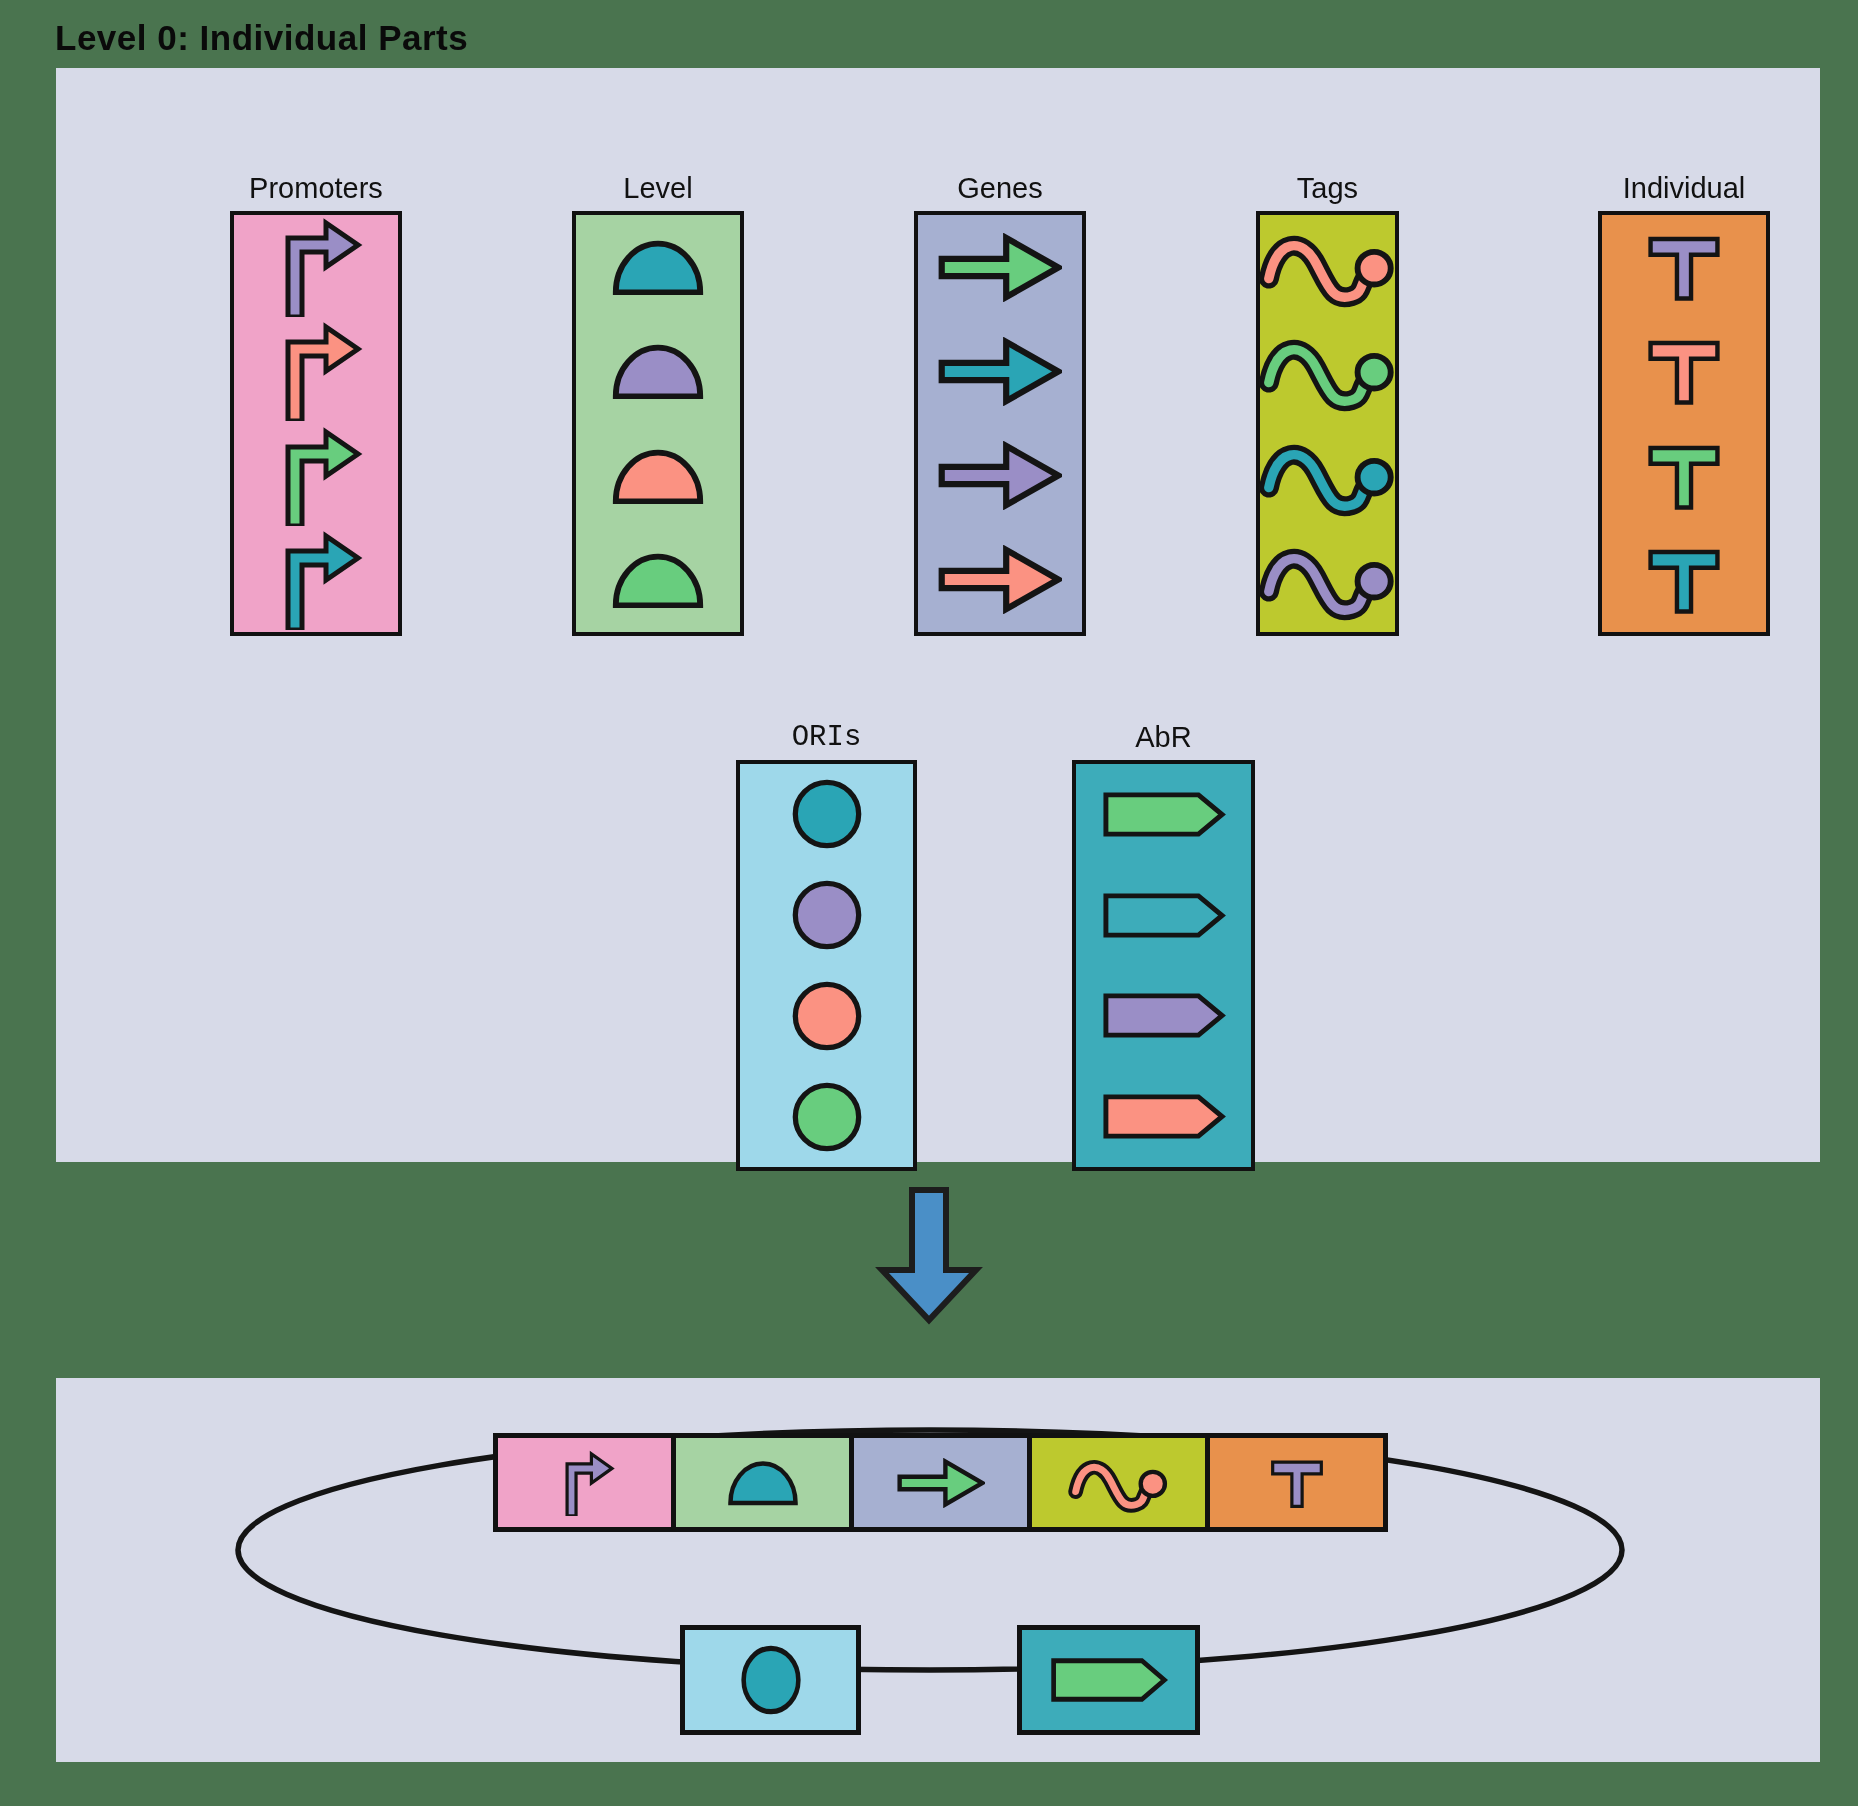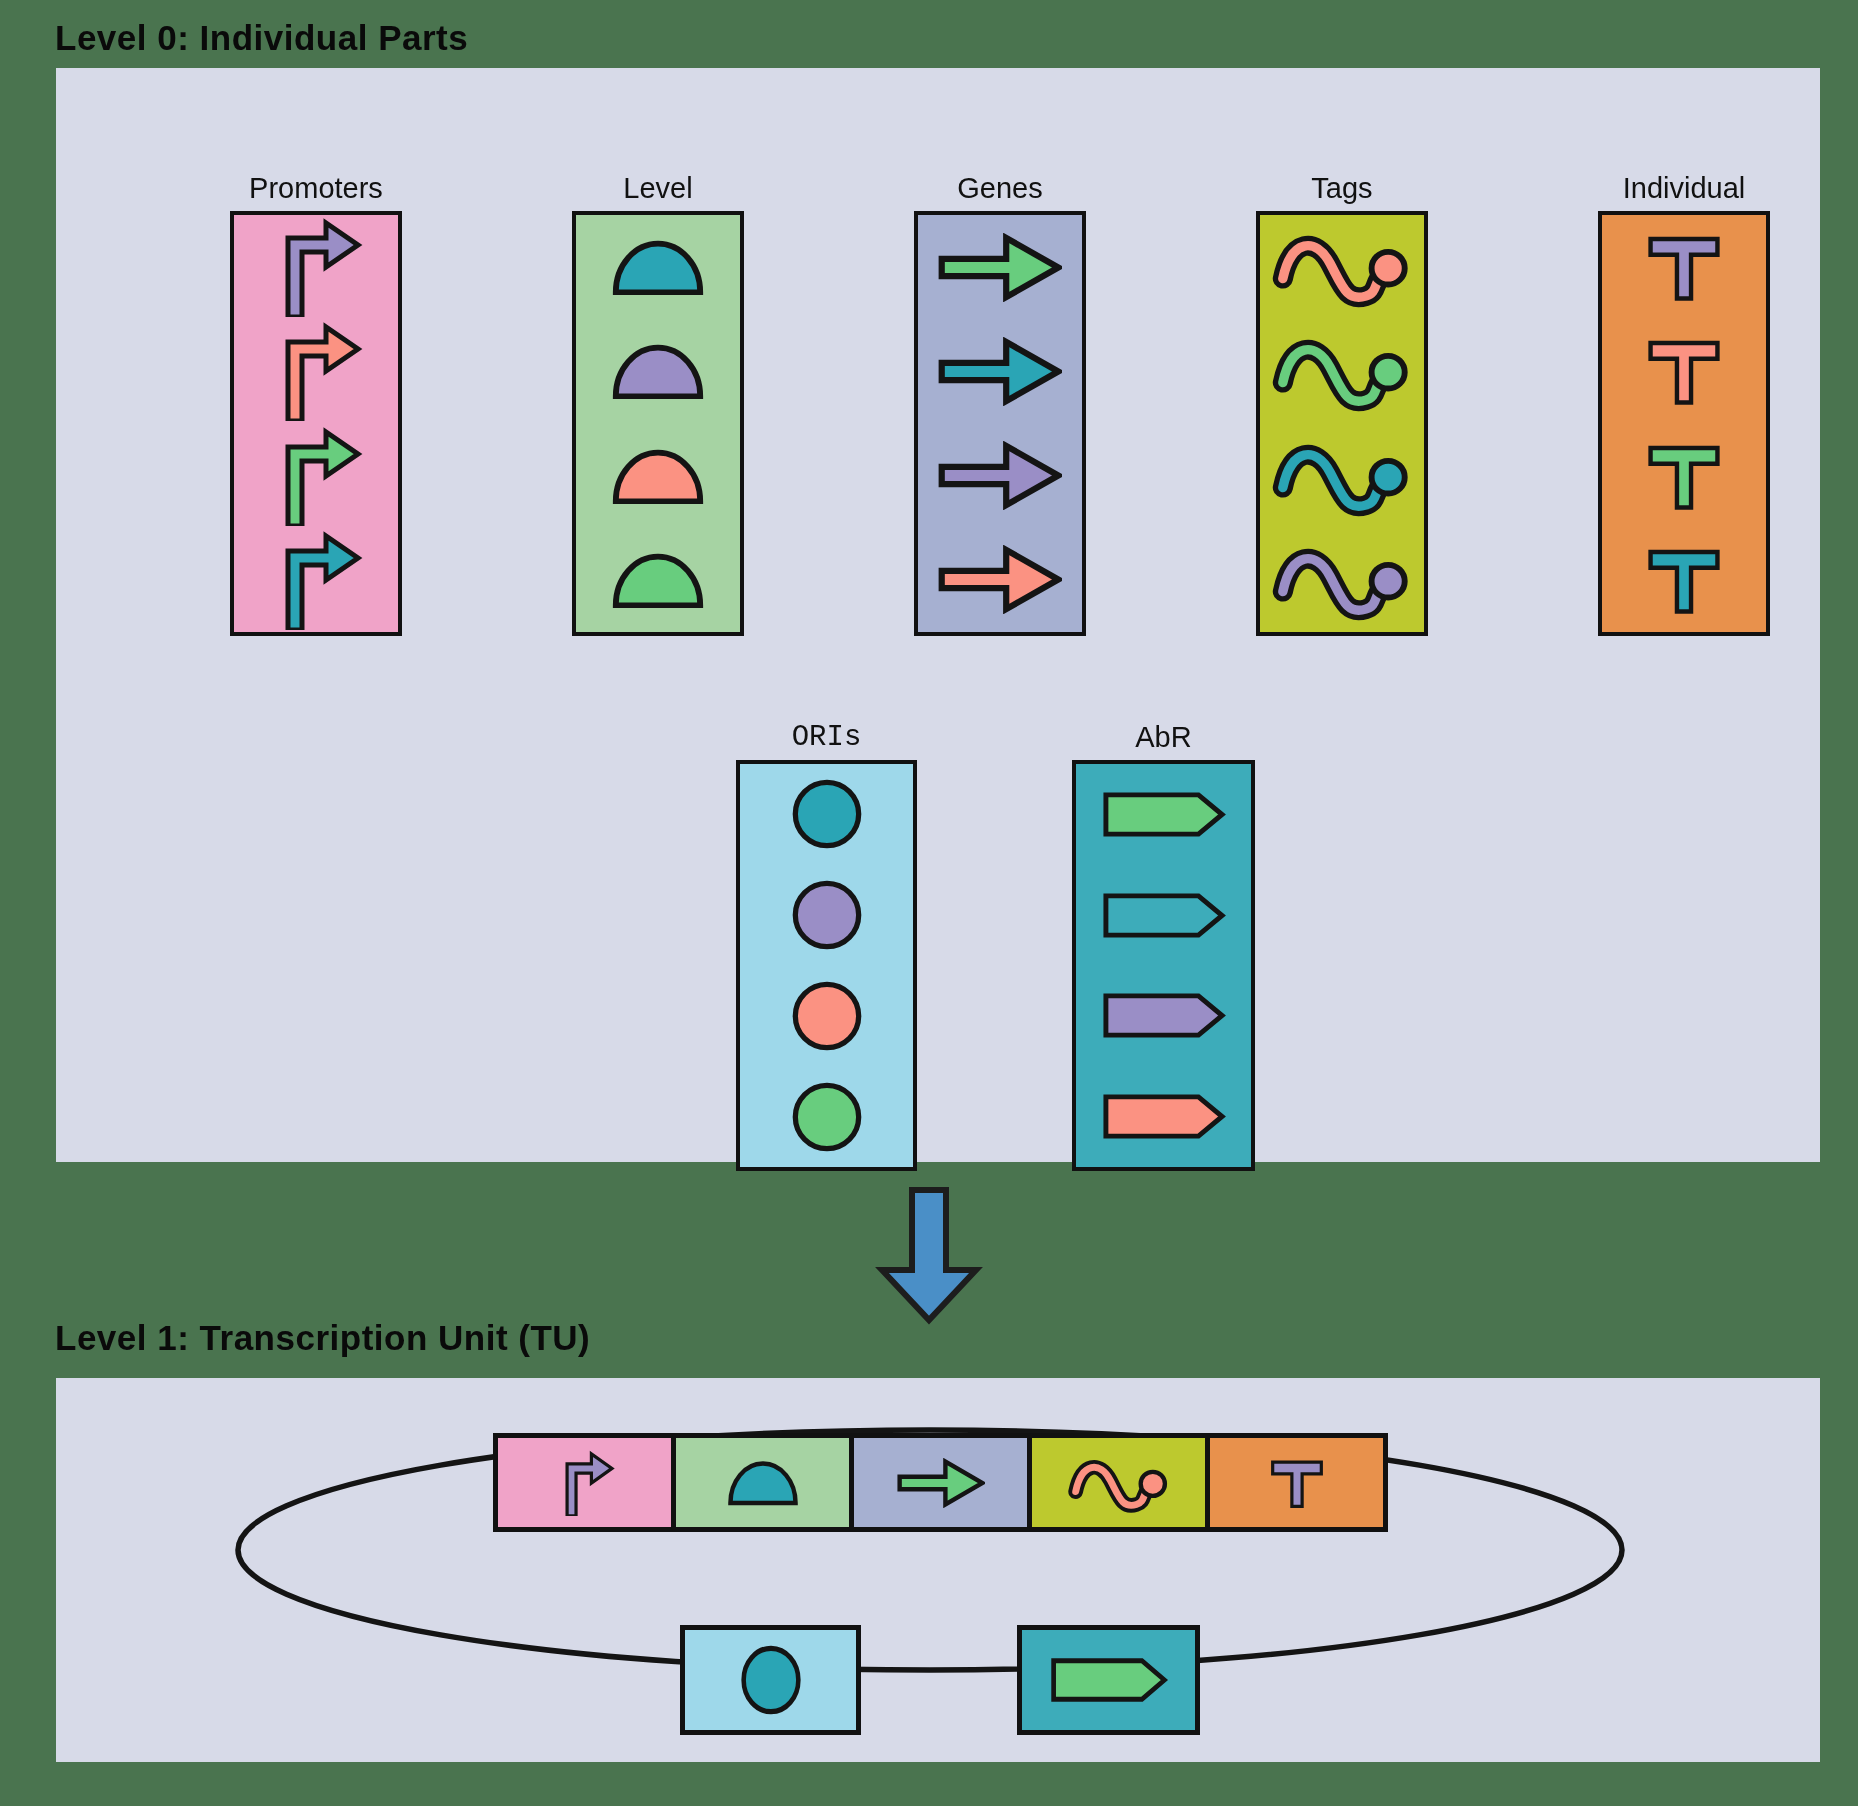--- a/index.html
+++ b/index.html
@@ -25,21 +25,21 @@
   .part-label{font-size:29px;color:#111;height:45px;line-height:45px;white-space:nowrap;}
   .part-box{
     width:100%;box-sizing:border-box;border:4px solid #111;
     display:flex;flex-direction:column;justify-content:space-around;align-items:center;
   }
   .row1 .part-box{height:425px;}
   .row2 .part-box{height:411px;}
   .g-promoters{left:174px;top:98px;width:172px;}
   .g-utrs{left:516px;top:98px;width:172px;}
   .g-genes{left:858px;top:98px;width:172px;}
-  .g-tags{left:1200px;top:98px;width:172px;}
+  .g-tags{left:1200px;top:98px;width:143px;}
   .g-terminators{left:1542px;top:98px;width:172px;}
   .g-oris{left:680px;top:647px;width:181px;font-family:Liberation Mono, monospace;}
   .g-abr{left:1016px;top:647px;width:183px;}
 
   
   .part-box .icon-promoter{width:100px;height:100px;}
   .part-box .icon-utr{width:96px;height:58px;}
   .part-box .icon-gene{width:124px;height:69px;}
   .part-box .icon-tag{width:142px;height:84px;}
   .part-box .icon-terminator{width:88px;height:70px;}
@@ -206,21 +206,20 @@
             <polygon points="6,6 100,6 124,26 100,46 6,46" fill="#fb9282" stroke="#141414" stroke-width="5"></polygon>
           </svg>
         </div>
     </div>
   </div>
 
   <svg class="down-arrow" viewBox="0 0 130 140">
     <polygon id="down-arrow-shape" points="48,5 82,5 82,85 112,85 65,135 18,85 48,85" fill="#4a8fc7" stroke="#1d1d1d" stroke-width="6" stroke-linejoin="miter"></polygon>
   </svg>
 
-  <div class="title title-1">Level 1: Transcription Unit (TU)</div>
 
   <div class="panel panel-1" style="background: rgb(215, 218, 232);">
     <svg class="plasmid-ellipse" width="1764" height="384" viewBox="0 0 1764 384">
       <ellipse cx="874" cy="172" rx="692" ry="120" fill="none" stroke="#141414" stroke-width="5.5"></ellipse>
     </svg>
     <div class="tu-bar" id="tu-bar">
         <div class="tu-segment" style="background: rgb(240, 163, 200);">
           <svg viewBox="0 0 100 100" preserveAspectRatio="none" class="icon icon-promoter">
             <polygon points="22,100 22,21 60,21 60,6 92,28 60,50 60,35 36,35 36,100" fill="#9a8ec6" stroke="#141414" stroke-width="5"></polygon>
           </svg>

